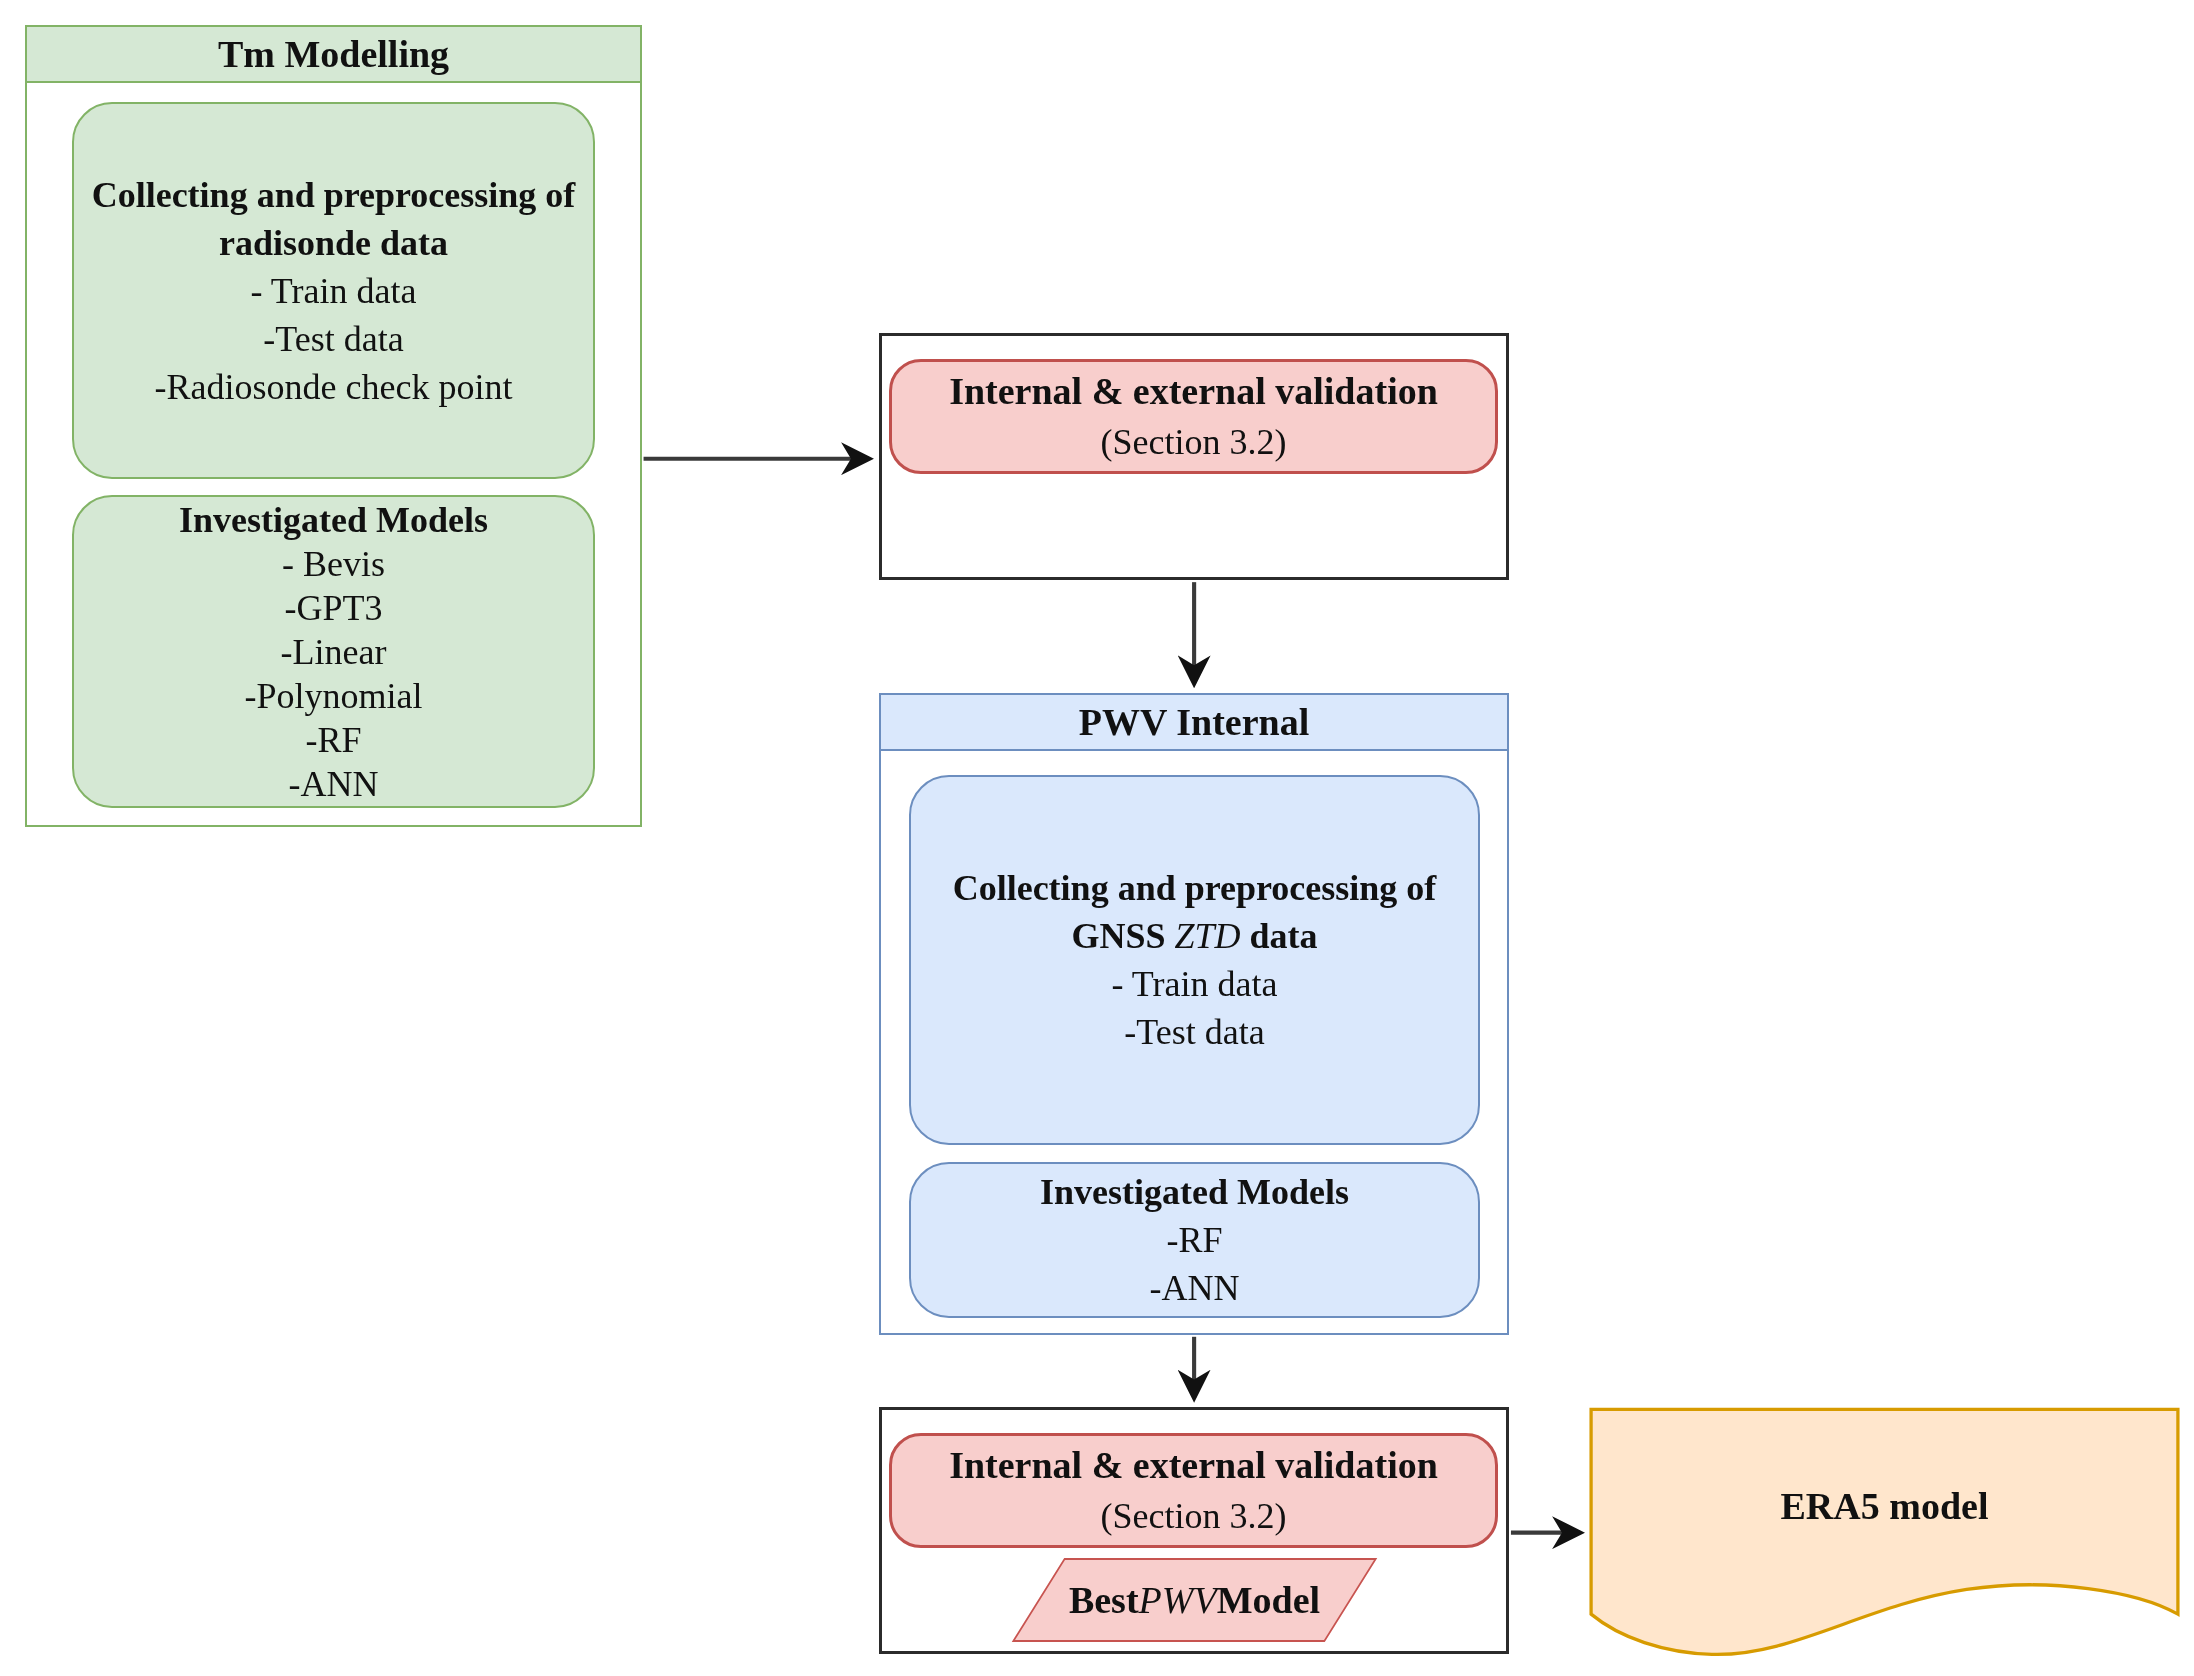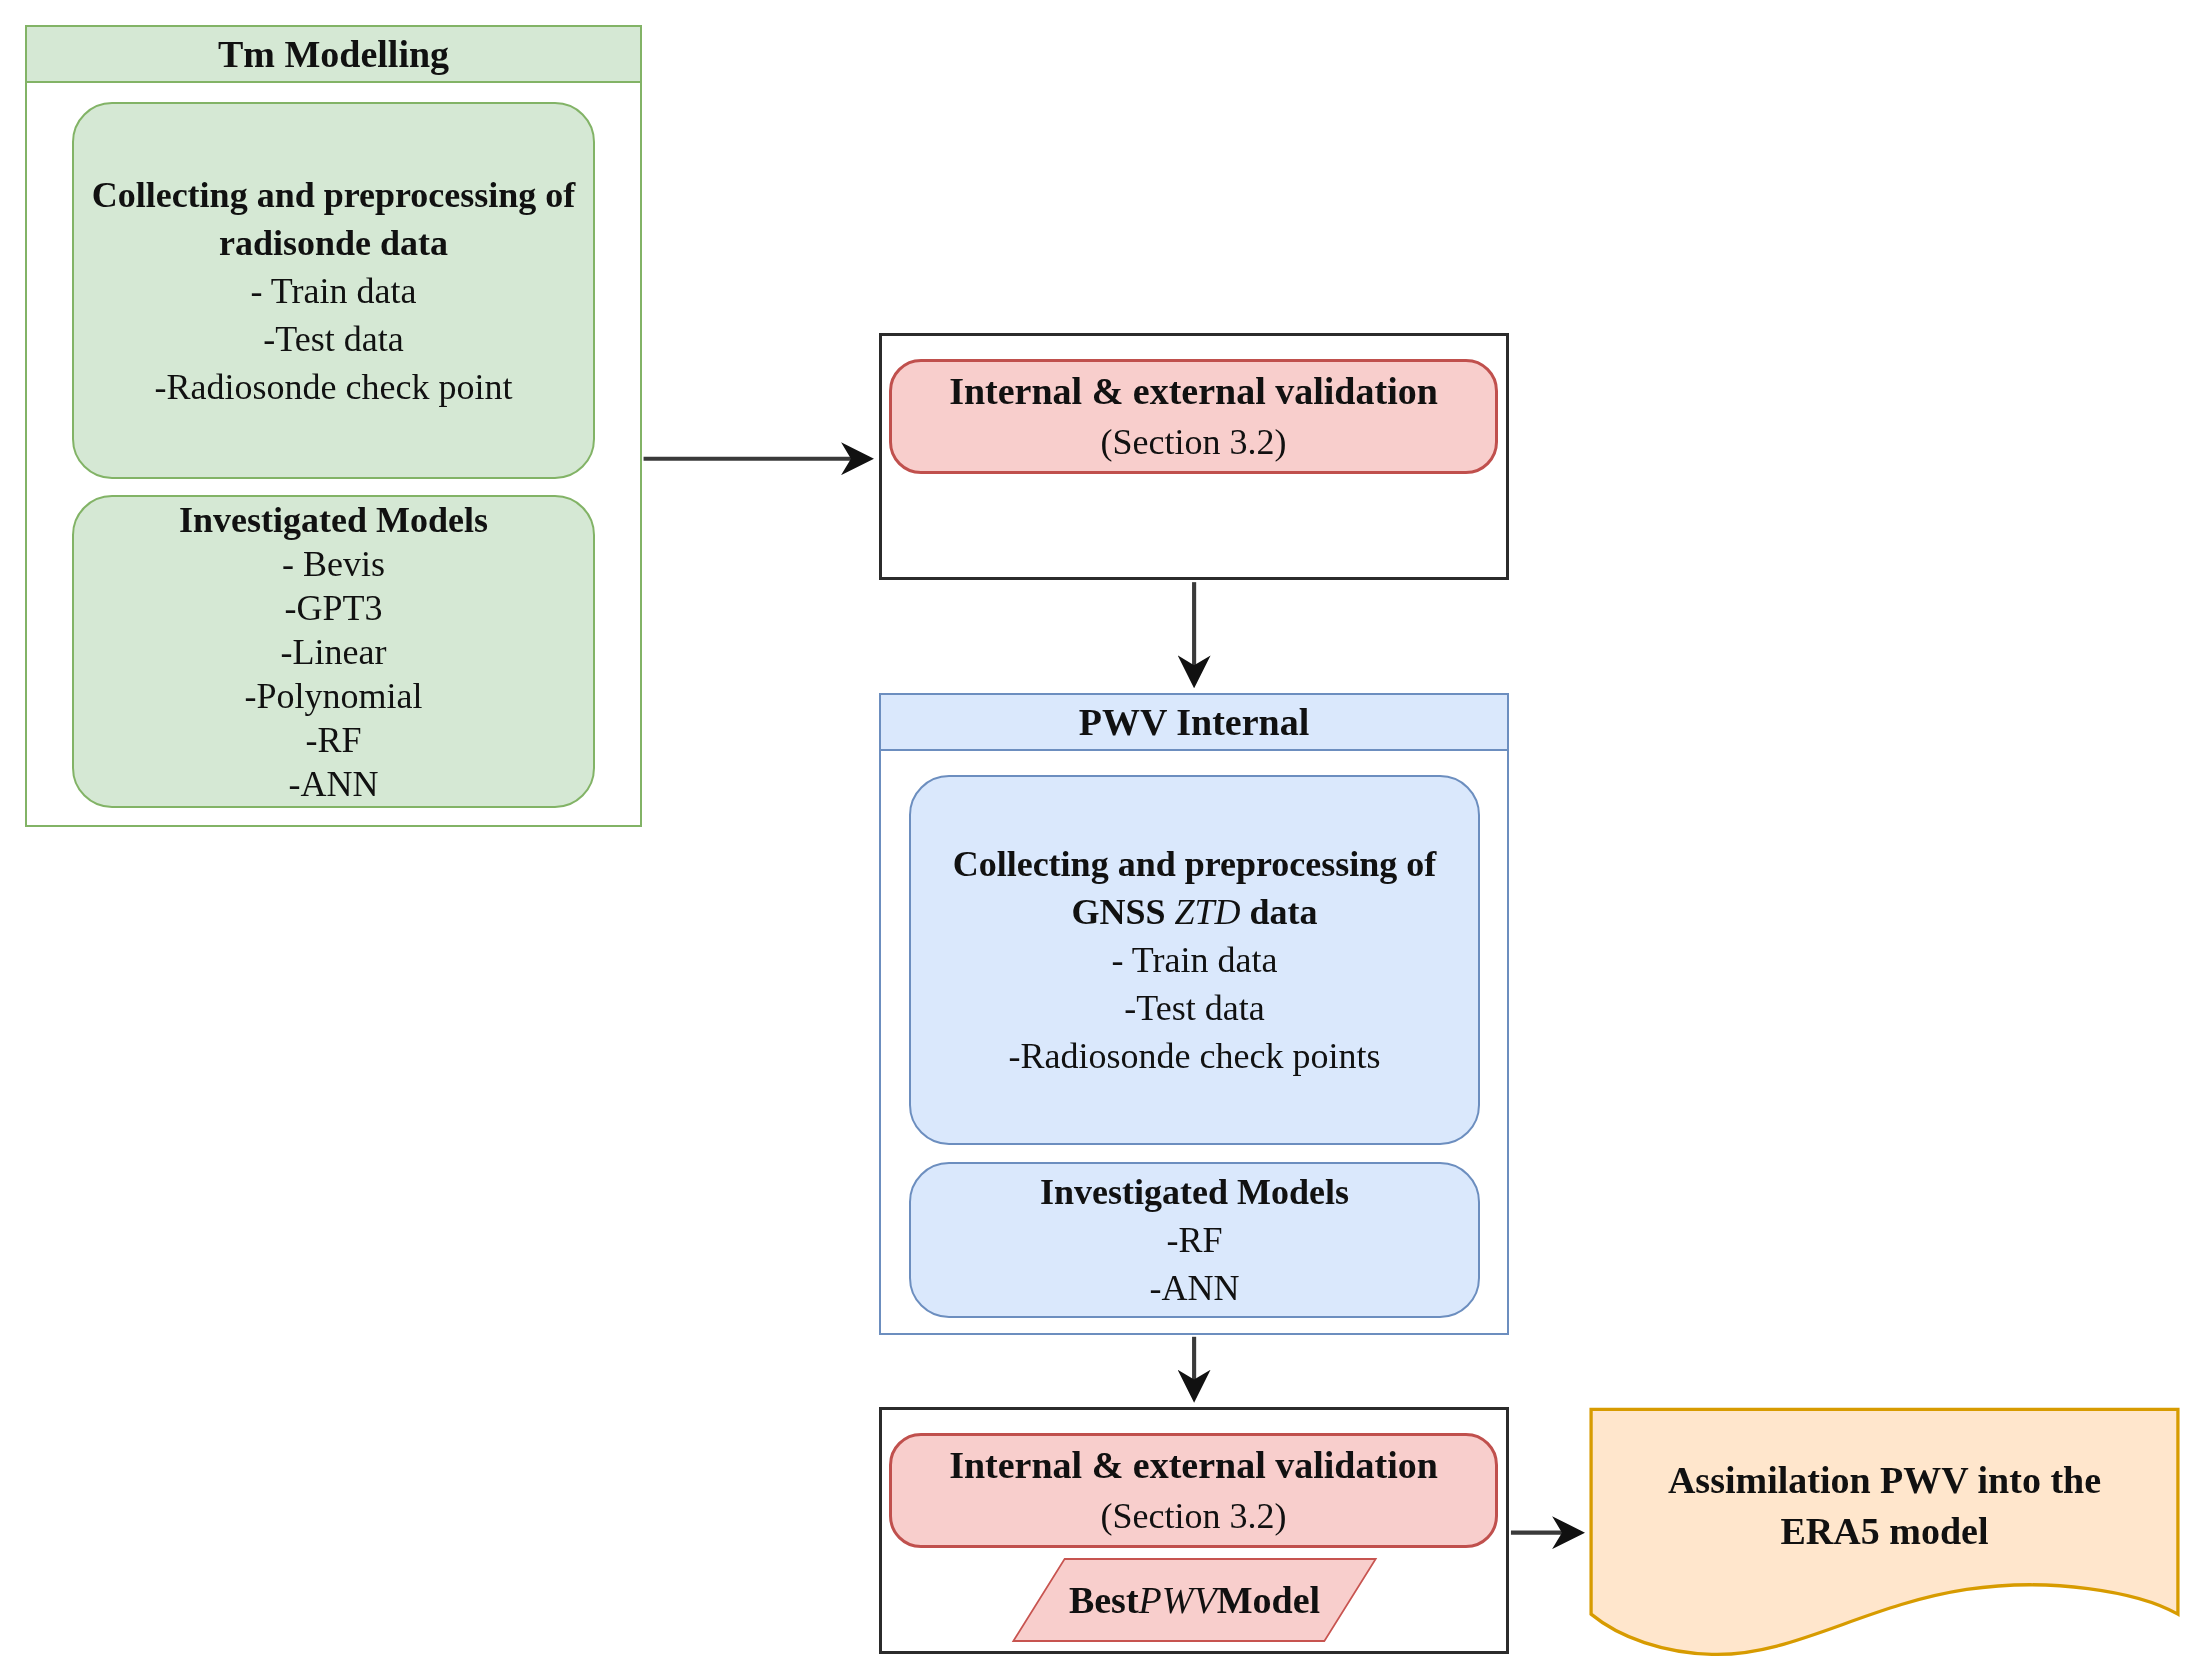--- a/index.html
+++ b/index.html
@@ -97,21 +97,20 @@
     <span>PWV Internal</span>
   </div>
 
   <div class="abs round-blue boxC">
     <div class="bold">Collecting and preprocessing of</div>
     <div>
       <span class="bold">GNSS </span><span class="bi">ZTD</span><span class="bold"> data</span>
     </div>
     <div>- Train data</div>
     <div>-Test data</div>
-    <div>-Radiosonde check points</div>
   </div>
 
   <div class="abs round-blue boxD">
     <div class="bold">Investigated Models</div>
     <div>-RF</div>
     <div>-ANN</div>
   </div>
 
   <div class="abs black-box vbox2"></div>
   <div class="abs pink-rect pink2">
@@ -127,21 +126,20 @@
     </div>
   </div>
 
   <svg class="abs doc-svg" width="593" height="263" viewBox="0 0 720 320">
     <path d="M 3 3 L 717 3 L 717 252
              C 668 224, 560 207, 460 222
              C 335 241, 248 304, 150 301
              C 92 299, 38 281, 3 252 Z" fill="#ffe6cc" stroke="#d79b00" stroke-width="4"></path>
   </svg>
   <div class="abs doc-text">
-    <div>Assimilation PWV into the</div>
     <div>ERA5 model</div>
   </div>
 
   <svg id="arrows" viewBox="0 0 2666 2037" width="2194" height="1677">
     <defs>
       <marker id="ah" viewBox="0 0 10 10" refX="8.5" refY="5" markerWidth="8" markerHeight="8" orient="auto-start-reverse">
         <path d="M 0 0 L 10 5 L 0 10 L 3 5 Z" fill="#111"></path>
       </marker>
     </defs>
     <line x1="782" y1="557" x2="1056" y2="557" stroke="#3a3a3a" stroke-width="5" marker-end="url(#ah)"></line>

